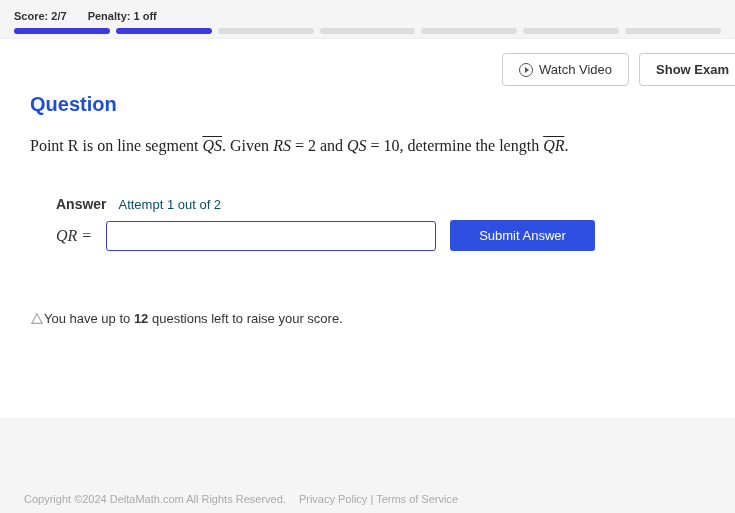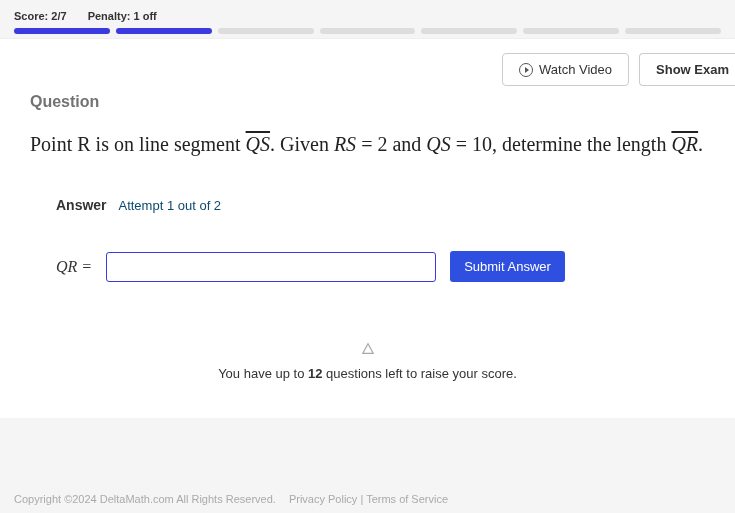--- a/index.html
+++ b/index.html
@@ -53,28 +53,28 @@
     padding: 8px 16px;
     font-size: 13px;
     color: #333;
     display: flex;
     align-items: center;
     gap: 6px;
     cursor: pointer;
   }
   .btn-outline.cut { border-radius: 4px 0 0 4px; border-right: none; padding-right: 6px; font-weight: bold;}
   .q-heading {
-    font-size: 16px;
+    font-size: 20px;
     font-weight: 600;
     margin-top: 34px;
     margin-bottom: 18px;
-    color: #737373;
+    color: #1d4ed8;
   }
   .q-text {
-    font-size: 20px;
+    font-size: 16px;
     font-family: Georgia, "Times New Roman", serif;
     color: #222;
     line-height: 1.5;
   }
   .overline {
     text-decoration: overline;
     font-style: italic;
   }
   .mathit { font-style: italic; }
   .answer-block {
@@ -82,21 +82,21 @@
   }
   .answer-label {
     font-size: 14px;
   }
   .answer-label b { font-weight: 700; margin-right: 8px; margin-top: 32px; }
   .answer-label .attempt { color: #0c4a6e; font-size: 13px; }
   .input-row {
     display: flex;
     align-items: center;
     gap: 14px;
-    margin-top: 38px;
+    margin-top: 8px;
   }
   .qr-label {
     font-family: Georgia, "Times New Roman", serif;
     font-style: italic;
     font-size: 16px;
     color: #333;
   }
   .answer-input {
     width: 330px;
     height: 30px;
@@ -104,41 +104,39 @@
     border-radius: 3px;
     padding: 4px 8px;
     font-size: 14px;
     outline: none;
   }
   .submit-btn {
     background: #2f4fe0;
     color: #fff;
     border: none;
     border-radius: 3px;
-    padding: 8px 14px;
+    padding: 8px 29px;
     font-size: 13px;
     cursor: pointer;
   }
   .hint-row {
     margin-top: 60px;
     display: flex;
     align-items: center;
-    gap: 10px;
     font-size: 13px;
     color: #333;
-    flex-direction: column;
   }
   .tri-icon {
     width: 14px; height: 14px;
     display: inline-block;
   }
   .footer {
     position: absolute;
     bottom: 8px;
-    left: 14px;
+    left: 24px;
     font-size: 11px;
     color: #aaa;
   }
   .footer a { color: #aaa; text-decoration: none; margin-left: 10px; }
   .play-circ {
     width: 14px; height: 14px; border: 1.5px solid #555; border-radius: 50%;
     display: inline-flex; align-items: center; justify-content: center;
   }
   .play-tri {
     width: 0; height: 0; border-left: 4px solid #555;

